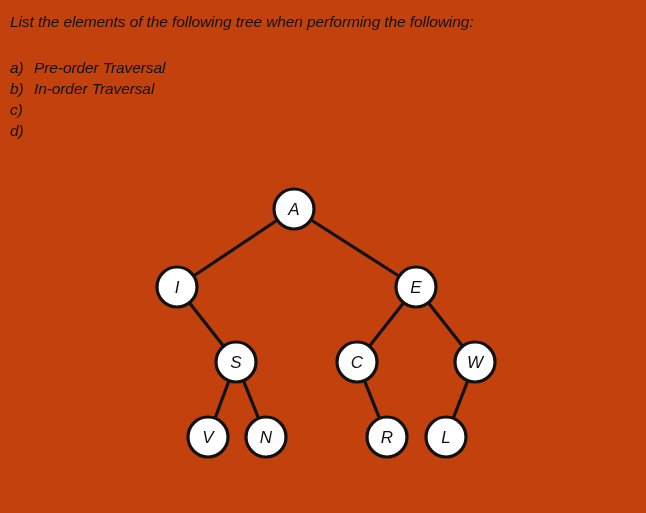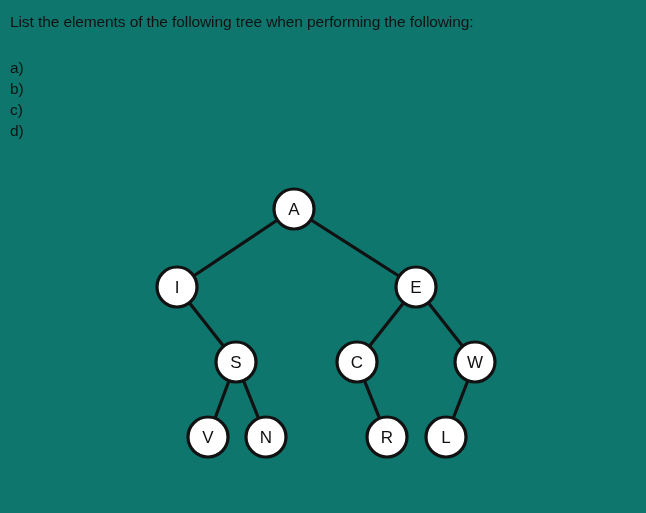--- a/index.html
+++ b/index.html
@@ -12,21 +12,22 @@
     height: 513px;
     position: relative;
     overflow: hidden;
     font-family: "Liberation Sans", sans-serif;
     color: #0d0d0d;
     -webkit-font-smoothing: antialiased;
   }
   #page {
     position: absolute;
     inset: 0;
-    background: #0f766e;
+    background: #c2410c;
+    font-style: italic;
   }
   .prompt-title {
     position: absolute;
     left: 10px;
     top: 12px;
     font-size: 15.5px;
     line-height: 19px;
     letter-spacing: -0.1px;
     white-space: nowrap;
     color: #121212;
@@ -84,23 +85,25 @@
 </head>
 <body>
 
 <div id="page">
 
   <div class="prompt-title">List the elements of the following tree when performing the following:</div>
 
   <ul class="task-list">
     <li class="task-item">
       <span class="task-marker">a)</span>
+      <span class="task-label">Pre-order Traversal</span>
     </li>
     <li class="task-item">
       <span class="task-marker">b)</span>
+      <span class="task-label">In-order Traversal</span>
     </li>
     <li class="task-item">
       <span class="task-marker">c)</span>
     </li>
     <li class="task-item">
       <span class="task-marker">d)</span>
     </li>
   </ul>
 
   <svg id="tree-canvas" viewBox="0 0 646 513">

